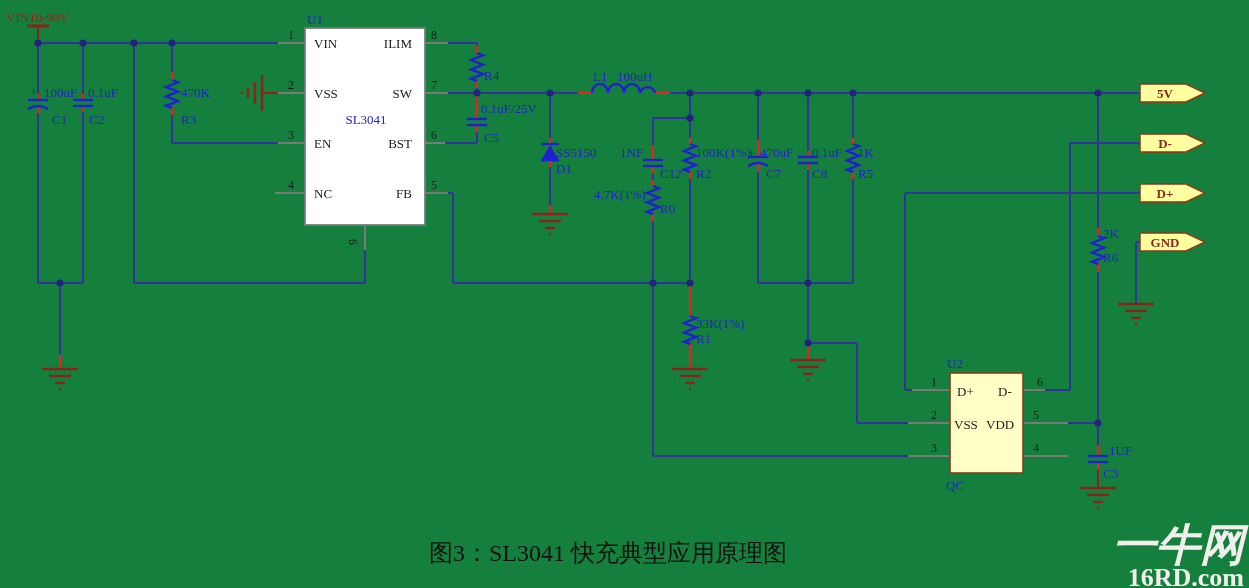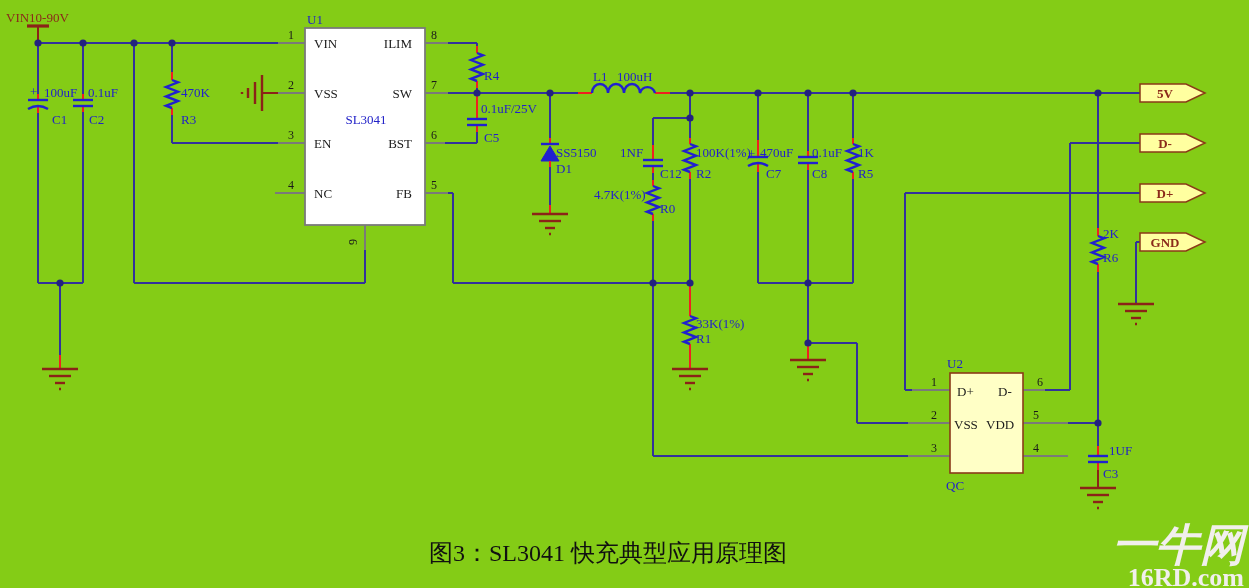--- a/index.html
+++ b/index.html
@@ -1,16 +1,16 @@
 <!DOCTYPE html>
 <html><head>
 <meta charset="utf-8">
 <style>
   html,body{margin:0;padding:0;background:#ffffff;}
-  .stage{position:relative;width:1249px;height:588px;background:#84cc16;overflow:hidden;}
+  .stage{position:relative;width:1249px;height:588px;background:#15803d;overflow:hidden;}
   svg{display:block;}
   .t{font-family:"Liberation Serif","DejaVu Serif",serif;}
   .wire{stroke:#32329b;stroke-width:2;fill:none;}
   .gray{stroke:#7a7a7a;stroke-width:2;fill:none;}
   .tip{stroke:#f02020;stroke-width:2;fill:none;}
   .sym{stroke:#2020d0;stroke-width:2.4;fill:none;}
   .symf{fill:#2020d0;stroke:#2020d0;stroke-width:1;}
   .gnd{stroke:#8b2318;stroke-width:2.4;fill:none;}
   .mrn{stroke:#8b2318;stroke-width:2;fill:none;}
   .mrnbar{stroke:#8b2318;stroke-width:3.2;fill:none;}

